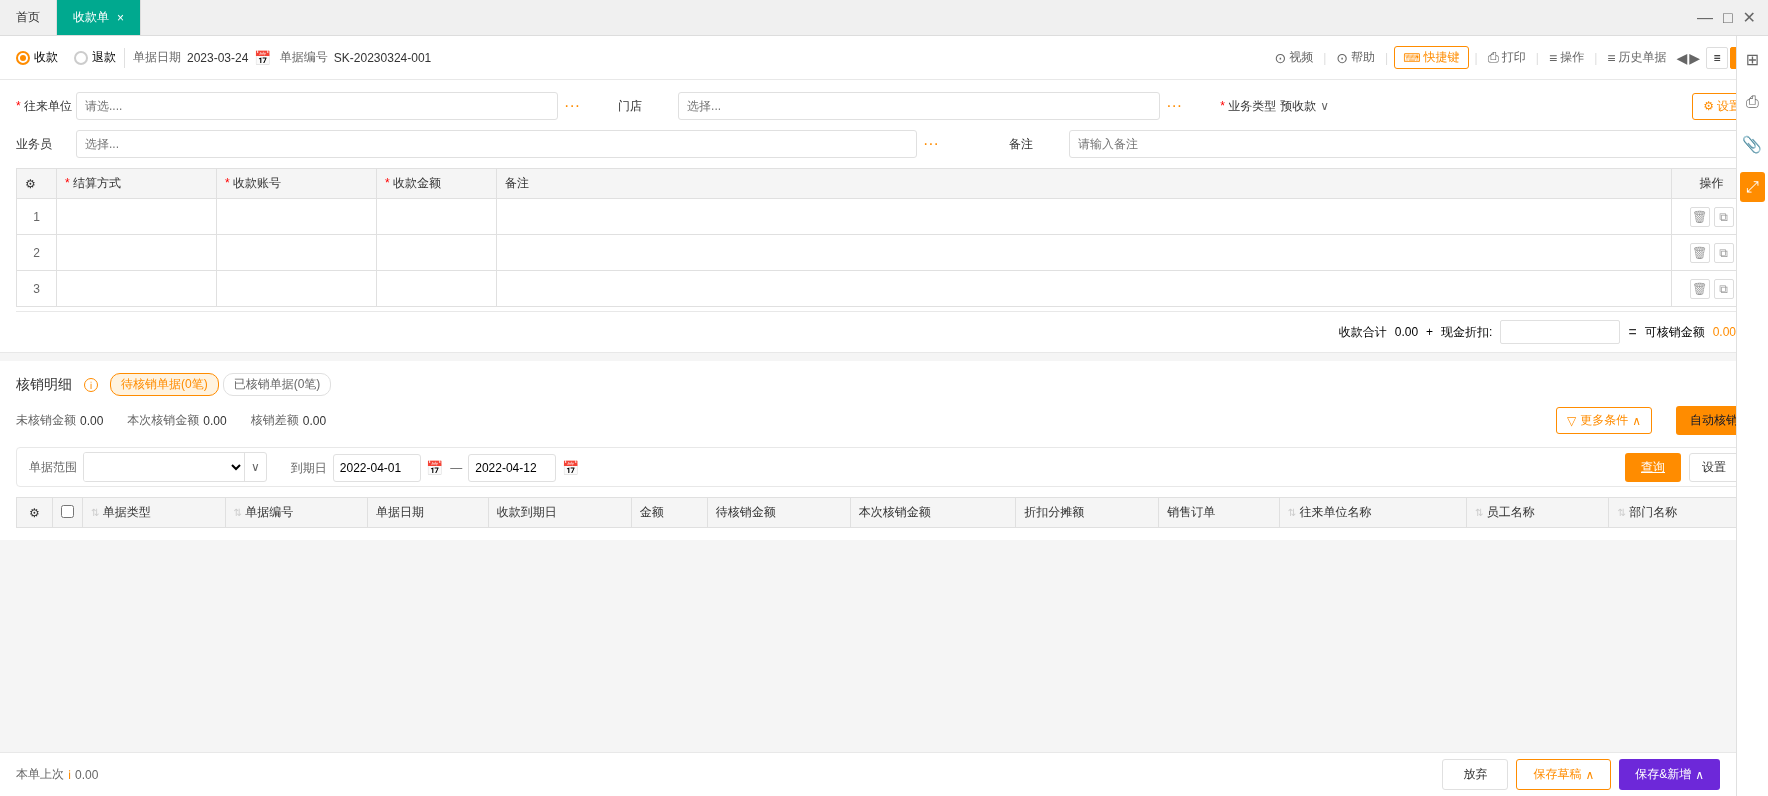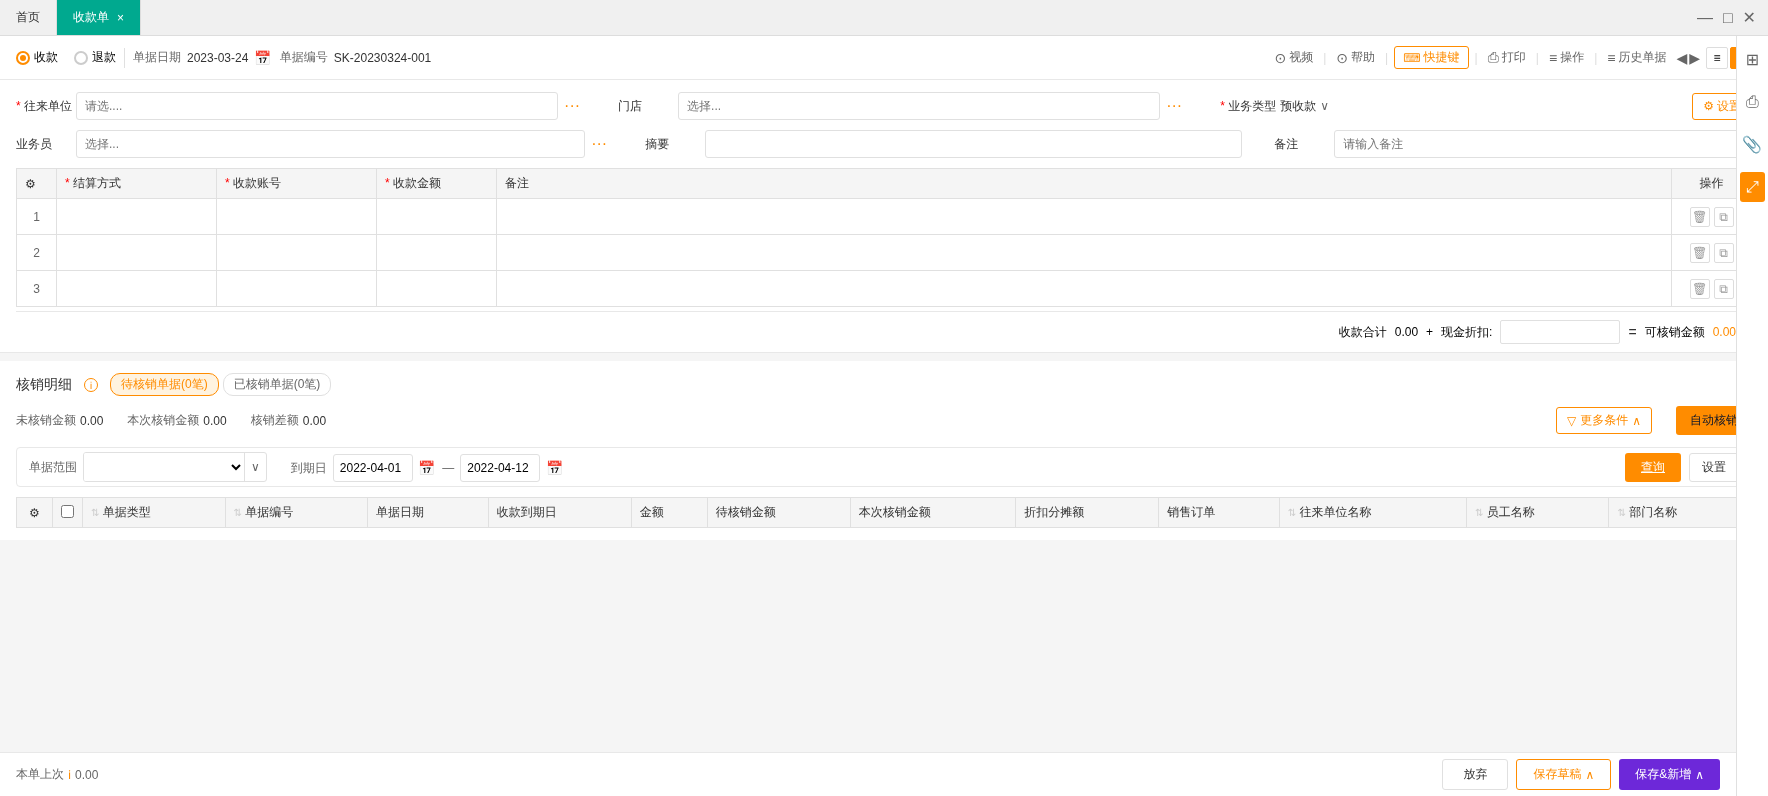--- a/index.html
+++ b/index.html
@@ -93,21 +93,21 @@
     .stat-more-btn { margin-left: auto; display: flex; align-items: center; gap: 4px; color: #ff8c00; cursor: pointer; border: 1px solid #ff8c00; padding: 4px 10px; border-radius: 3px; }
     .auto-verify-btn { background: #ff8c00; color: #0f172a; border: none; padding: 6px 14px; border-radius: 3px; cursor: pointer; }
 
     
     .filter-row { display: flex; align-items: flex-end; gap: 24px; margin-bottom: 10px; padding: 4px 12px; border: 1px solid #e8e8e8; border-radius: 4px; }
     .filter-field { display: flex; align-items: center; gap: 6px; }
     .filter-label { color: #666; white-space: nowrap; }
     .filter-select-wrap { display: flex; align-items: center; border: 1px solid #e0e0e0; border-radius: 3px; overflow: hidden; }
     .filter-select { height: 28px; border: none; outline: none; padding: 0 8px; min-width: 160px; background: #fff; }
     .filter-arrow { padding: 0 6px; cursor: pointer; color: #666; border-left: 1px solid #e0e0e0; height: 28px; display: flex; align-items: center; }
-    .date-input { height: 28px; border: 1px solid #e0e0e0; border-radius: 3px; padding: 0 6px; outline: none; width: 80px; }
+    .date-input { height: 28px; border: 1px solid #e0e0e0; border-radius: 3px; padding: 0 6px; outline: none; width: 88px; }
     .date-range-sep { color: #666; }
     .filter-actions { margin-left: auto; display: flex; gap: 8px; }
     .query-btn { background: #ff8c00; color: #fff; border: none; padding: 5px 16px; border-radius: 3px; cursor: pointer; text-decoration: underline; }
     .settings-outline-btn { background: #fff; border: 1px solid #e0e0e0; color: #333; padding: 5px 12px; border-radius: 3px; cursor: pointer; }
 
     
     .verify-table { width: 100%; border-collapse: collapse; }
     .verify-table th { background: #f5f5f5; border: 1px solid #e0e0e0; padding: 6px 8px; text-align: left; color: #333; font-weight: normal; white-space: nowrap; }
     .sort-icon { color: #ccc; font-size: 10px; }
     .checkbox-cell { width: 30px; text-align: center; }
@@ -238,24 +238,20 @@
     </div>
   </div>
 
   <div class="form-row">
     <div class="form-field">
       <span class="field-label">业务员</span>
       <input class="field-input" type="text" placeholder="选择..." style="">
       <span class="field-more">···</span>
     </div>
     <div class="field-separator"></div>
-    <div class="form-field">
-      <span class="field-label">摘要</span>
-      <input class="field-input" type="text" style="">
-    </div>
     <div class="field-separator"></div>
     <div class="form-field" style="flex: 0.8;">
       <span class="field-label">备注</span>
       <input class="field-input" type="text" placeholder="请输入备注" style="">
     </div>
   </div>
 
   <table class="data-table">
     <thead>
       <tr>

